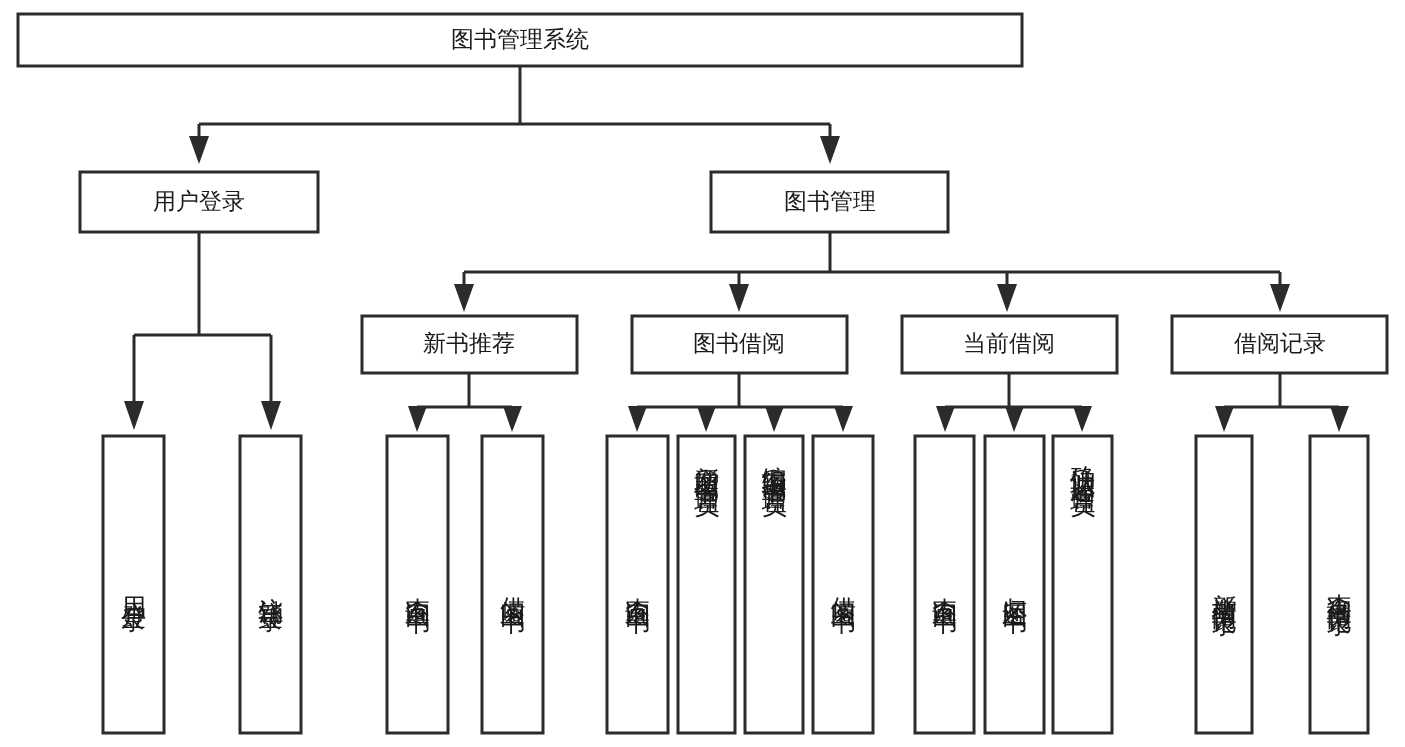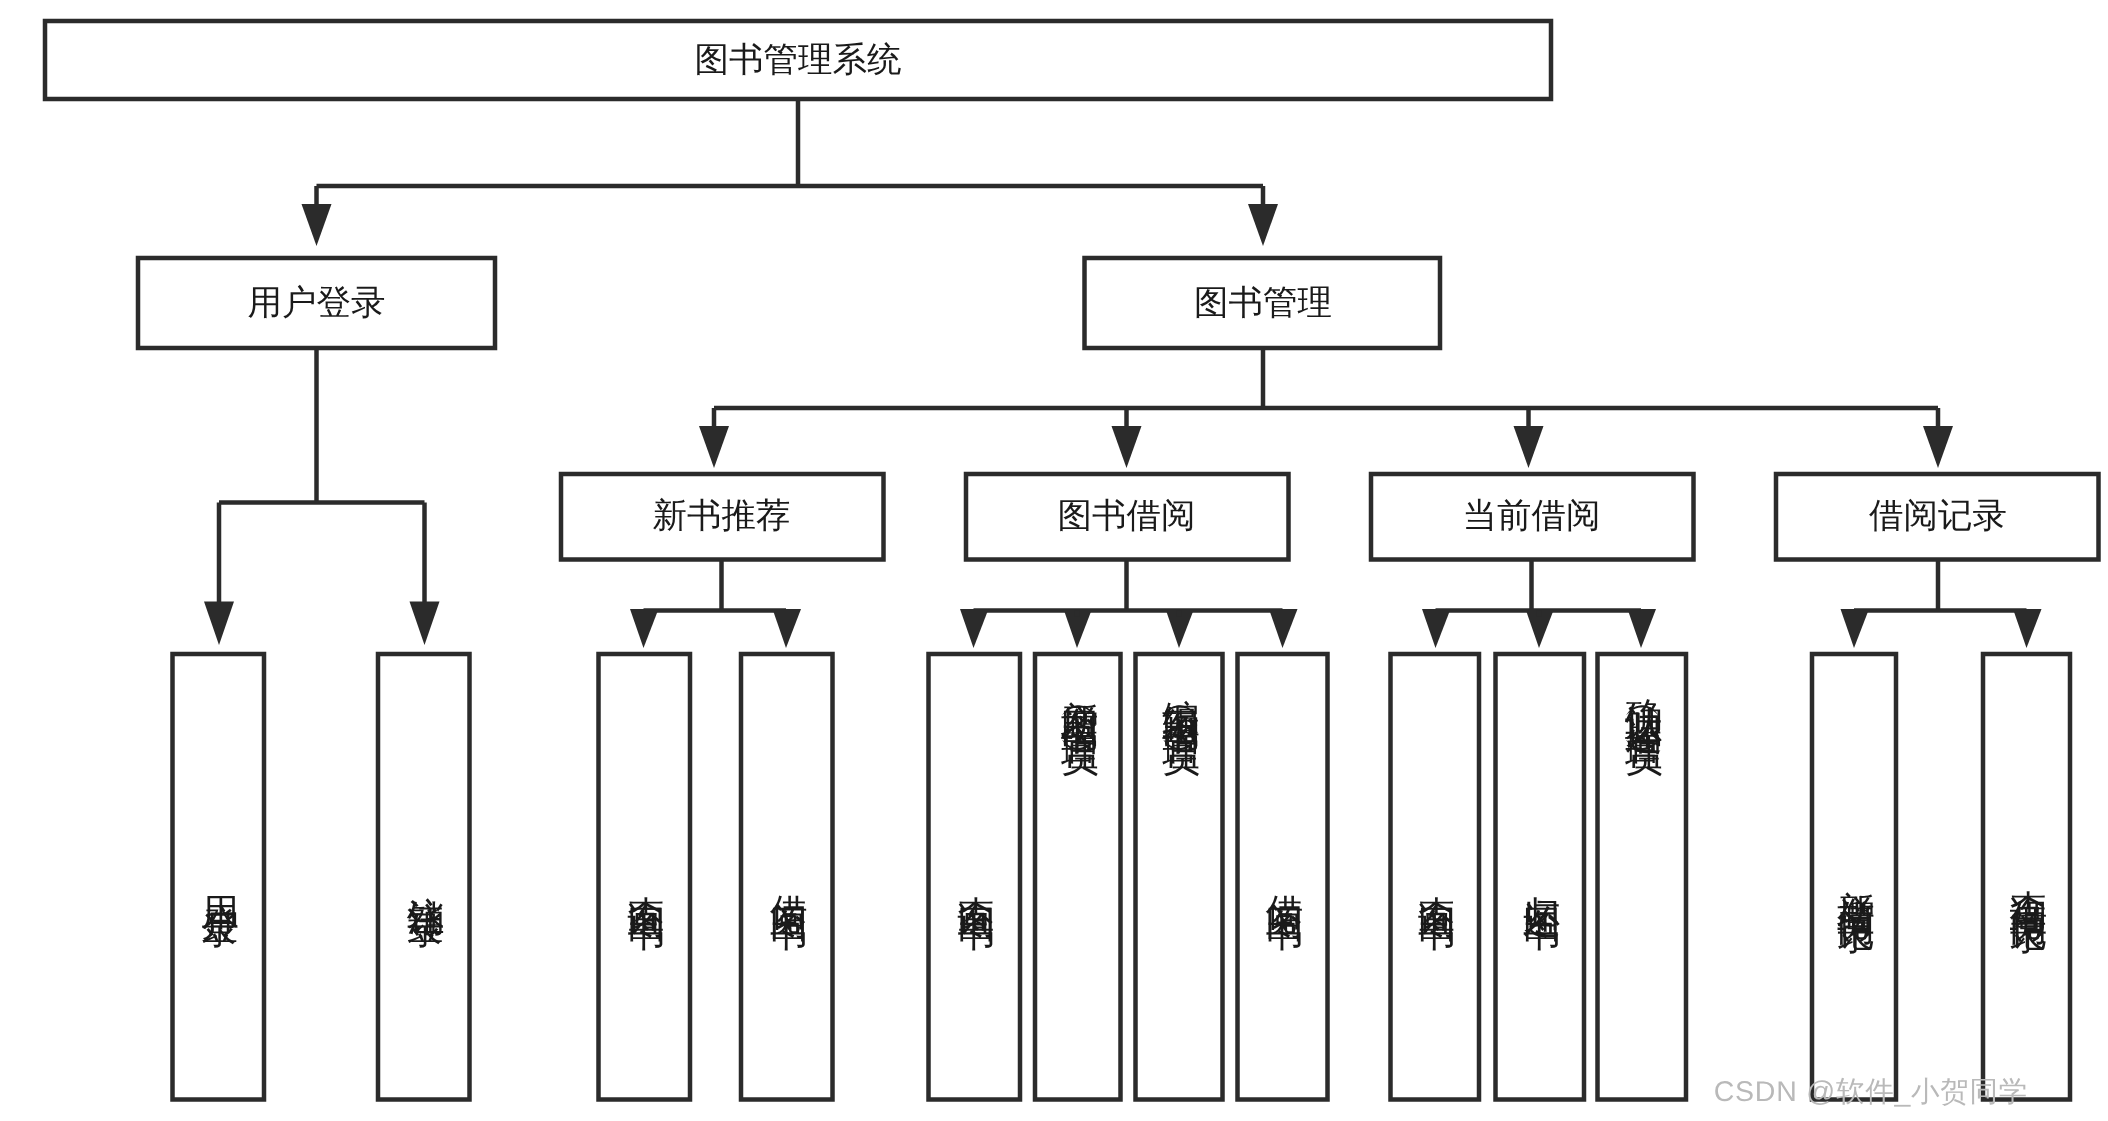--- a/index.html
+++ b/index.html
@@ -9,21 +9,21 @@
   }
   body {
     width: 1405px;
     height: 747px;
     font-family: "Liberation Sans", "DejaVu Sans", sans-serif;
     overflow: hidden;
     position: relative;
   }
   #diagram-root {
     position: absolute;
-    left: 12px;
+    left: 0;
     top: 0;
     width: 1348px;
     height: 747px;
   }
   svg.diagram {
     display: block;
     width: 1405px;
     height: 747px;
   }
   .node-rect {
@@ -263,15 +263,14 @@
   </div>
 
   <div class="vert-label-wrap" style="left:1196px; top:436px; width:56px; height:297px;">
     <div class="vert-label">新增借阅记录</div>
   </div>
 
   <div class="vert-label-wrap" style="left:1310px; top:436px; width:58px; height:297px;">
     <div class="vert-label">查询借阅记录</div>
   </div>
 
-  <div class="watermark">CSDN @软件_小贺同学</div>
 
 </div>
 
 </body></html>

